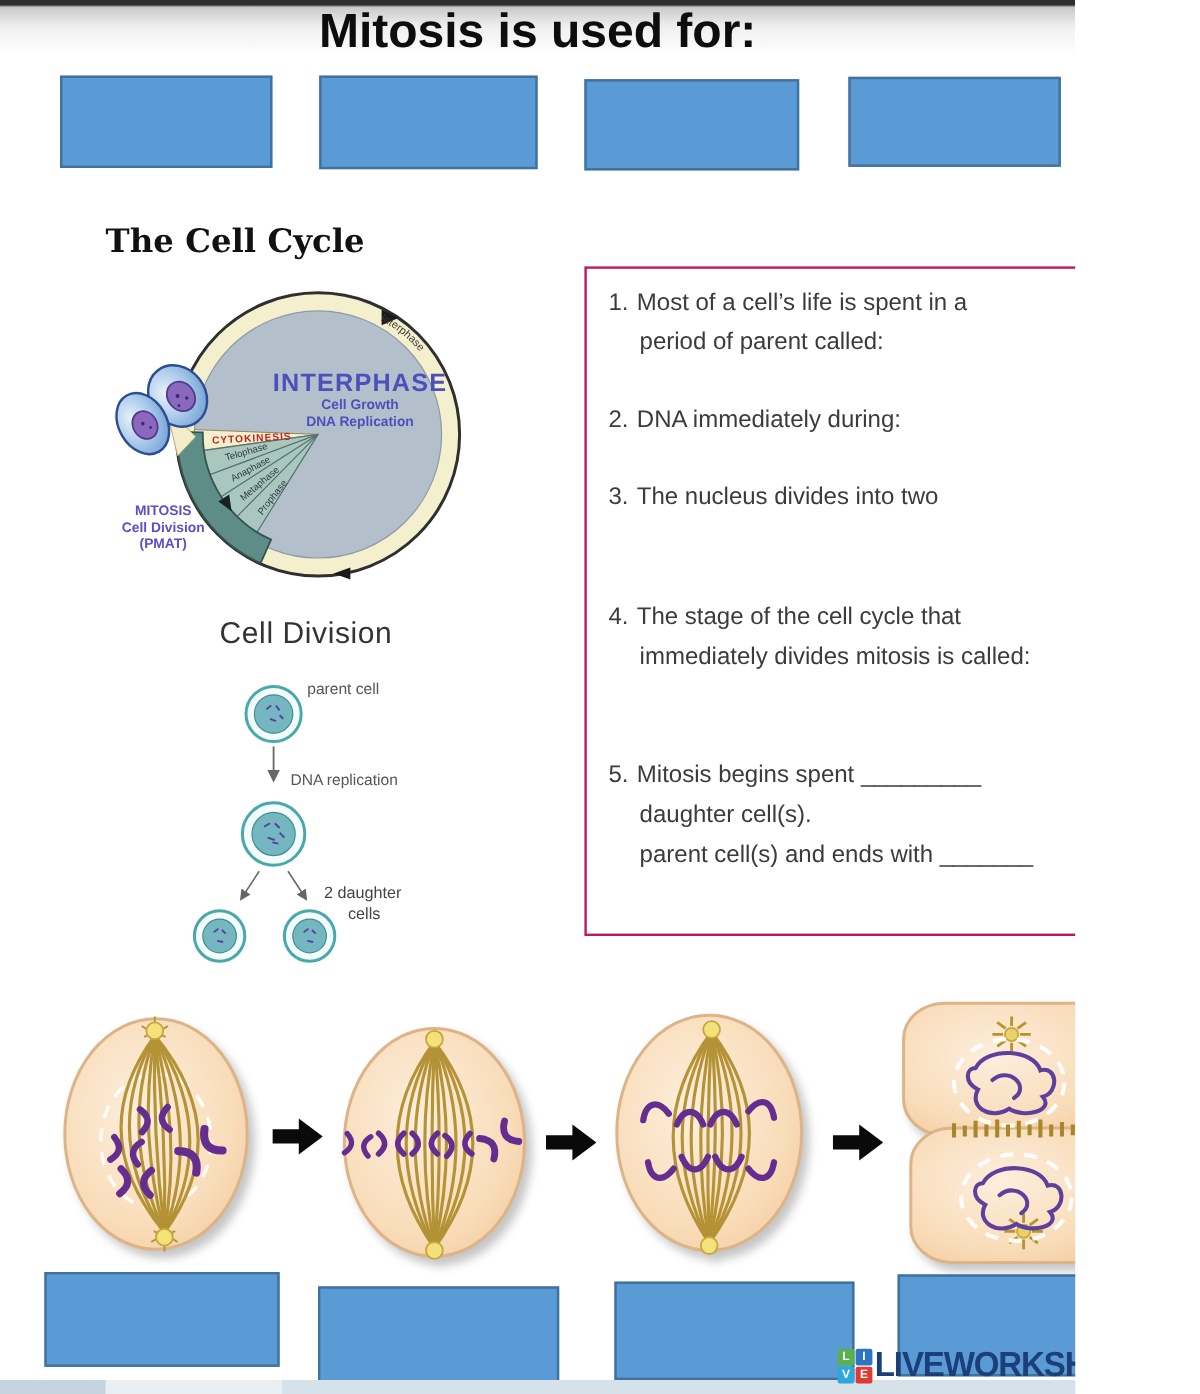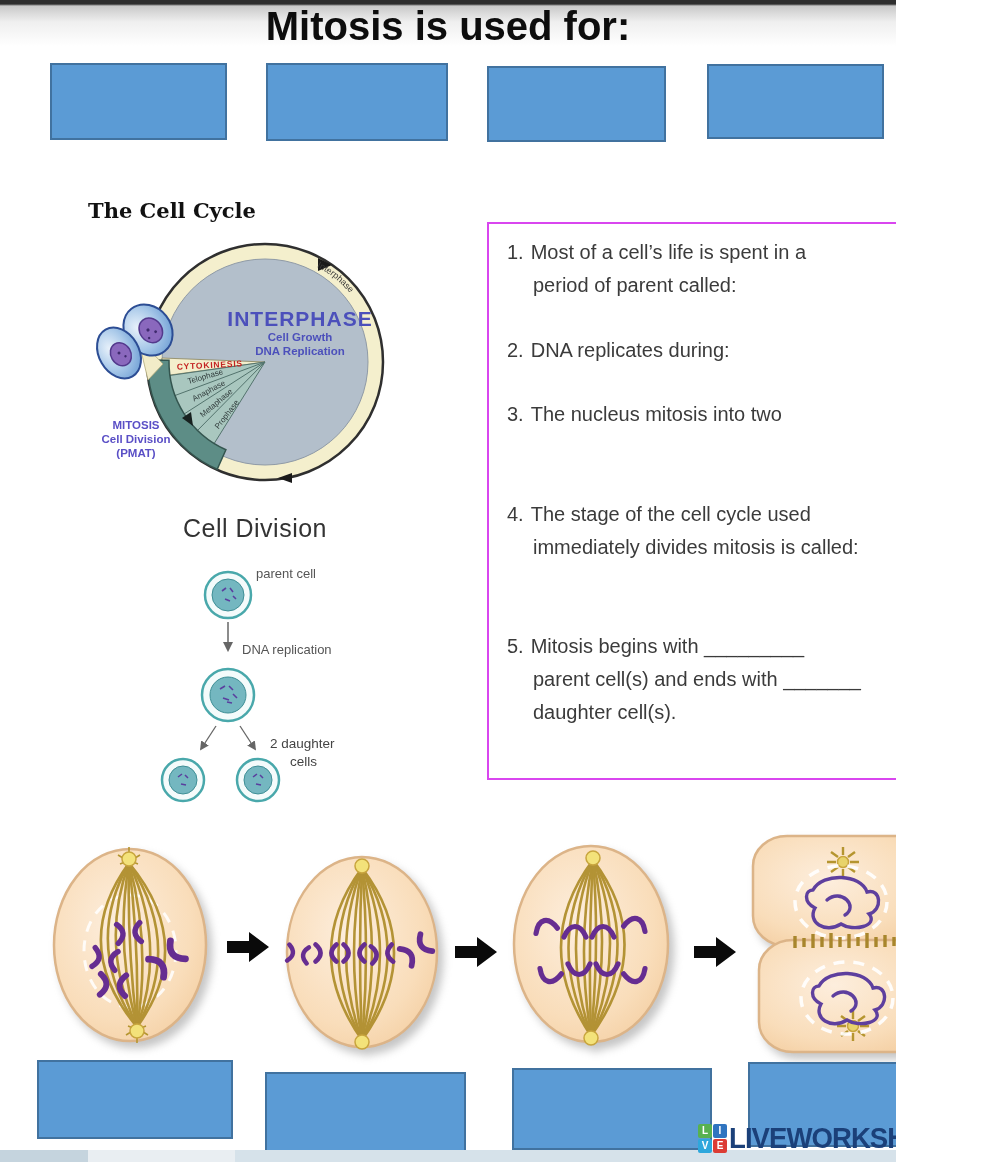--- a/index.html
+++ b/index.html
@@ -7,21 +7,21 @@
         font-family:"Liberation Sans",sans-serif;}
   .top-edge{position:absolute;left:0;top:0;right:0;height:48px;
         background:linear-gradient(180deg,#2e2e2e 0,#2e2e2e 4px,#c9c9c9 6px,#efefef 22px,#ffffff 46px);}
   .title{position:absolute;left:0;right:0;top:4px;text-align:center;
         font-size:40px;font-weight:800;color:#0d0d0d;letter-spacing:0;}
   .ansbox{position:absolute;background:#5b9bd5;border:2px solid #41729f;box-sizing:border-box;}
   .heading-serif{position:absolute;font-family:"DejaVu Serif","Liberation Serif",serif;
         font-weight:700;color:#111;}
   .fig{position:absolute;}
   .cellsvg{position:absolute;filter:drop-shadow(5px 6px 4px rgba(110,110,110,.40));}
-  .qbox{position:absolute;left:487px;top:222px;width:449px;height:558px;border:2px solid #d946ef;
+  .qbox{position:absolute;left:487px;top:222px;width:449px;height:558px;border:2px solid #be185d;
         background:#fff;box-sizing:border-box;}
   .q{position:absolute;left:18px;right:8px;font-size:20px;line-height:33px;color:#3b3b3b;}
   .qn{margin-right:7px;}
   .cont{padding-left:26px;}
   .cdheading{position:absolute;left:140px;top:514px;width:230px;text-align:center;
         font-size:25px;color:#333;letter-spacing:.5px;}
   .arrow-right{position:absolute;}
   .bottombar{position:absolute;left:0;top:1150px;width:1000px;height:12px;background:#d6e2ea;}
   .bb-seg{position:absolute;top:0;height:12px;}
   .logo{position:absolute;left:698px;top:1121px;display:flex;align-items:center;z-index:5;}
@@ -38,21 +38,21 @@
 <div class="page">
 
   <div class="top-edge"></div>
   <div class="title">Mitosis is used for:</div>
 
   <div class="ansbox" style="left:50px;top:63px;width:177px;height:77px"></div>
   <div class="ansbox" style="left:266px;top:63px;width:182px;height:78px"></div>
   <div class="ansbox" style="left:487px;top:66px;width:179px;height:76px"></div>
   <div class="ansbox" style="left:707px;top:64px;width:177px;height:75px"></div>
 
-  <div class="heading-serif" style="left:88px;top:198px;font-size:21px;">The Cell Cycle</div>
+  <div class="heading-serif" style="left:88px;top:186px;font-size:27px;">The Cell Cycle</div>
 
   <svg class="fig" style="left:60px;top:238px" width="345" height="255" viewBox="0 0 345 255">
     <defs>
       <radialGradient id="cellblue" cx="35%" cy="35%" r="75%">
         <stop offset="0%" stop-color="#e9f2fb"></stop>
           <stop offset="55%" stop-color="#a9c9e9"></stop>
         <stop offset="100%" stop-color="#6f9fd4"></stop>
       </radialGradient>
       <path id="ringArc" d="M233,20 A108 108 0 0 1 312,97" fill="none"></path>
     </defs>
@@ -108,33 +108,33 @@
       <text x="76" y="219">(PMAT)</text>
     </g>
   </svg>
 
   <div class="qbox">
     <div class="q" style="top:12px">
       <div><span class="qn">1.</span><span>Most of a cell’s life is spent in a</span></div>
       <div class="cont">period of parent called:</div>
     </div>
     <div class="q" style="top:110px">
-      <div><span class="qn">2.</span><span>DNA replicates during:</span></div>
+      <div><span class="qn">2.</span><span>DNA immediately during:</span></div>
     </div>
     <div class="q" style="top:174px">
-      <div><span class="qn">3.</span><span>The nucleus mitosis into two</span></div>
+      <div><span class="qn">3.</span><span>The nucleus divides into two</span></div>
     </div>
     <div class="q" style="top:274px">
-      <div><span class="qn">4.</span><span>The stage of the cell cycle used</span></div>
+      <div><span class="qn">4.</span><span>The stage of the cell cycle that</span></div>
       <div class="cont">immediately divides mitosis is called:</div>
     </div>
     <div class="q" style="top:406px">
-      <div><span class="qn">5.</span><span>Mitosis begins with _________</span></div>
+      <div><span class="qn">5.</span><span>Mitosis begins spent _________</span></div>
+      <div class="cont">daughter cell(s).</div>
       <div class="cont">parent cell(s) and ends with _______</div>
-      <div class="cont">daughter cell(s).</div>
     </div>
   </div>
 
   <div class="cdheading">Cell Division</div>
   <svg class="fig" style="left:140px;top:550px" width="230" height="265" viewBox="0 0 230 265">
     <defs>
       <marker id="ah" viewBox="0 0 10 10" refX="8" refY="5" markerWidth="7" markerHeight="7" orient="auto">
         <path d="M0,0 L10,5 L0,10 z" fill="#666"></path>
       </marker>
     </defs>

